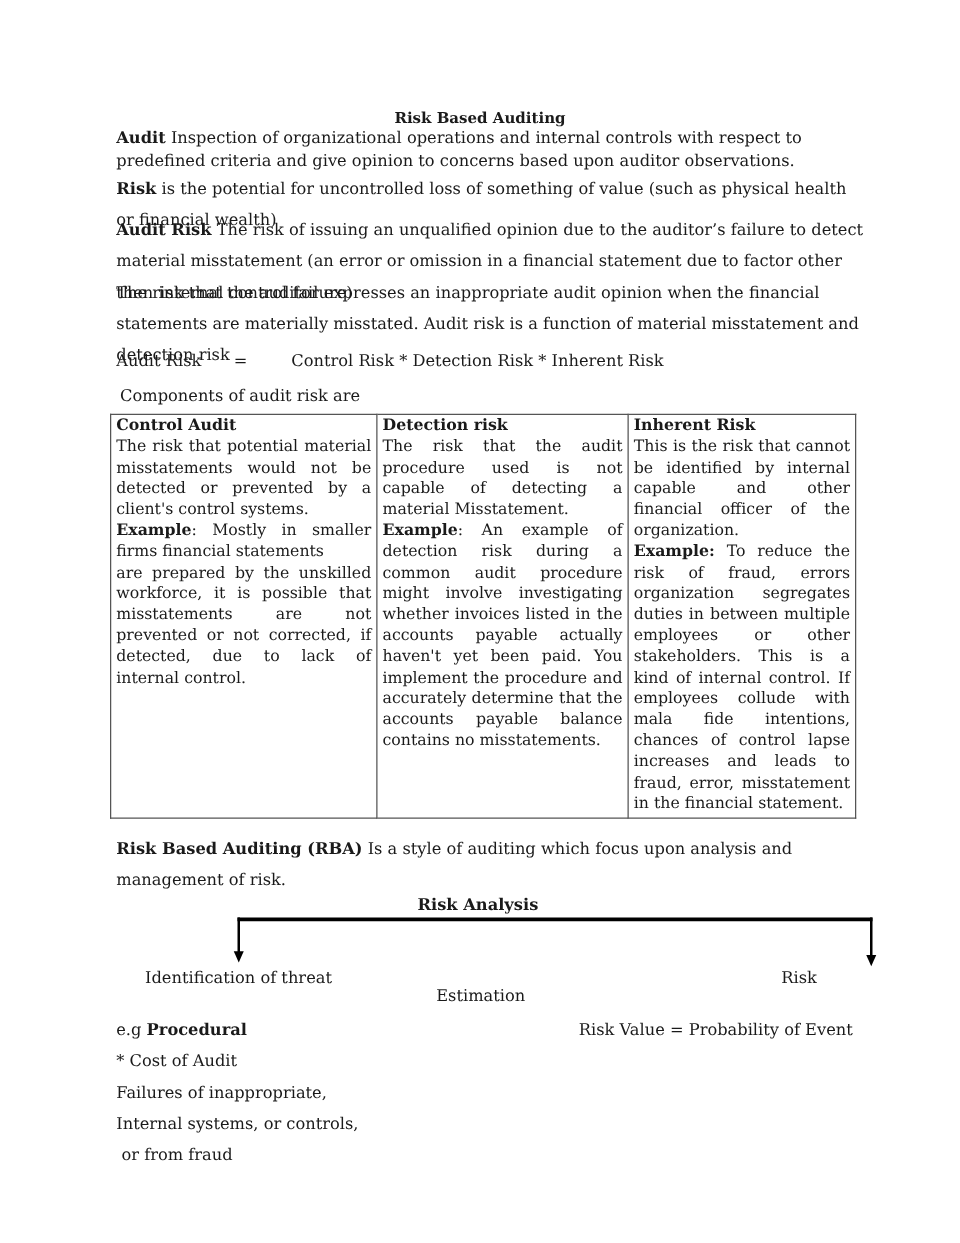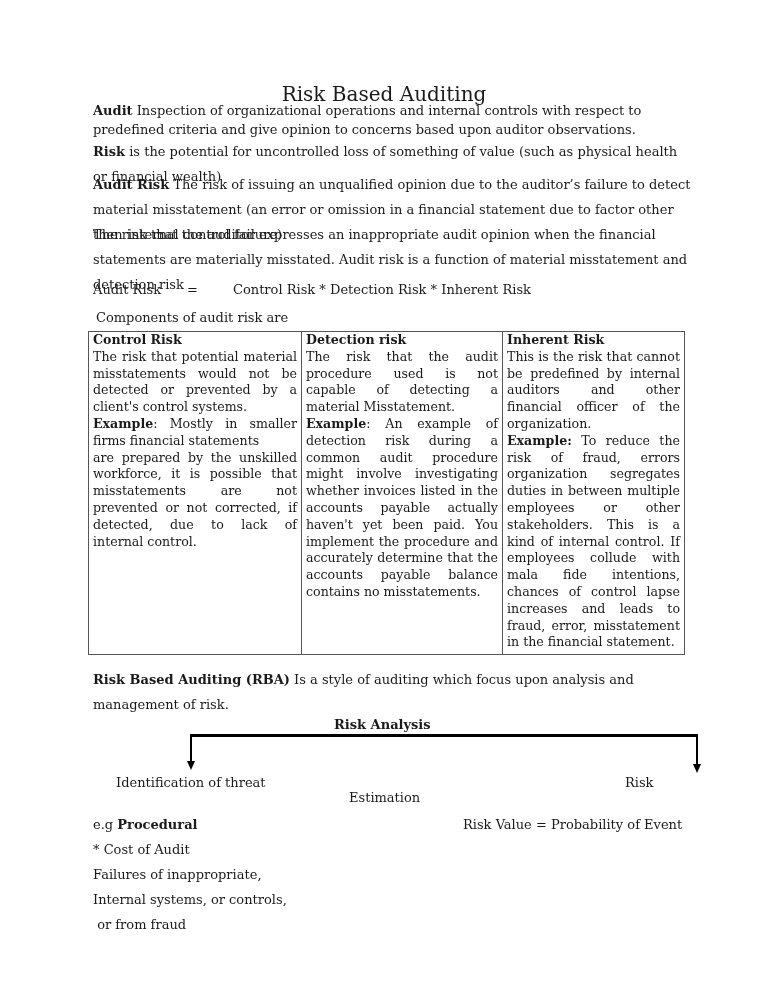--- a/index.html
+++ b/index.html
@@ -5,21 +5,21 @@
   html, body { margin:0; padding:0; background:#ffffff; }
   body {
     width:768px; height:994px; position:relative; overflow:hidden;
     font-family:"DejaVu Serif","Liberation Serif",serif;
     color:#1a1a1a;
   }
   .abs { position:absolute; }
   .t { font-size:13px; line-height:25px; }
   .title {
     left:0; width:768px; top:84px; text-align:center;
-    font-size:20px; font-weight:normal; line-height:20px;
+    font-size:12px; font-weight:bold; line-height:20px;
   }
   b { font-weight:bold; }
   .para { left:93px; width:600px; }
   table.comp {
     position:absolute; left:88px; top:331px; width:596px;
     border-collapse:collapse; table-layout:fixed;
   }
   table.comp td {
     border:1px solid #555; vertical-align:top;
     padding:0 4px 0 4px; font-size:12.6px; line-height:16.8px;
@@ -58,33 +58,33 @@
 
 <table class="comp">
   <colgroup>
       <col style="width:213px">
       <col style="width:201px">
       <col style="width:182px">
     </colgroup>
   <tbody>
       <tr>
     <td>
-      <span class="cell-head">Control Risk</span>
+      <span class="cell-head">Control Audit</span>
       <span>The risk that potential material misstatements would not be detected or prevented by a client's control systems.</span><br>
       <b>Example</b><span>: Mostly in smaller firms financial statements</span><br>
       <span>are prepared by the unskilled workforce, it is possible that misstatements are not prevented or not corrected, if detected, due to lack of internal control.</span>
     </td>
     <td>
       <span class="cell-head">Detection risk</span>
       <span>The risk that the audit procedure used is not capable of detecting a material Misstatement.</span><br>
       <b>Example</b><span>: An example of detection risk during a common audit procedure might involve investigating whether invoices listed in the accounts payable actually haven't yet been paid. You implement the procedure and accurately determine that the accounts payable balance contains no misstatements.</span>
     </td>
     <td>
       <span class="cell-head">Inherent Risk</span>
-      <span>This is the risk that cannot be predefined by internal auditors and other financial officer of the organization.</span><br>
+      <span>This is the risk that cannot be identified by internal capable and other financial officer of the organization.</span><br>
       <b>Example:</b><span> To reduce the risk of fraud, errors organization segregates duties in between multiple employees or other stakeholders. This is a kind of internal control. If employees collude with mala fide intentions, chances of control lapse increases and leads to fraud, error, misstatement in the financial statement.</span>
     </td>
   </tr>
 </tbody>
   </table>
 
 <div class="abs para t" style="top:667px; width:560px;">
   <b>Risk Based Auditing (RBA)</b><span> Is a style of auditing which focus upon analysis and management of risk.</span>
 </div>
 

